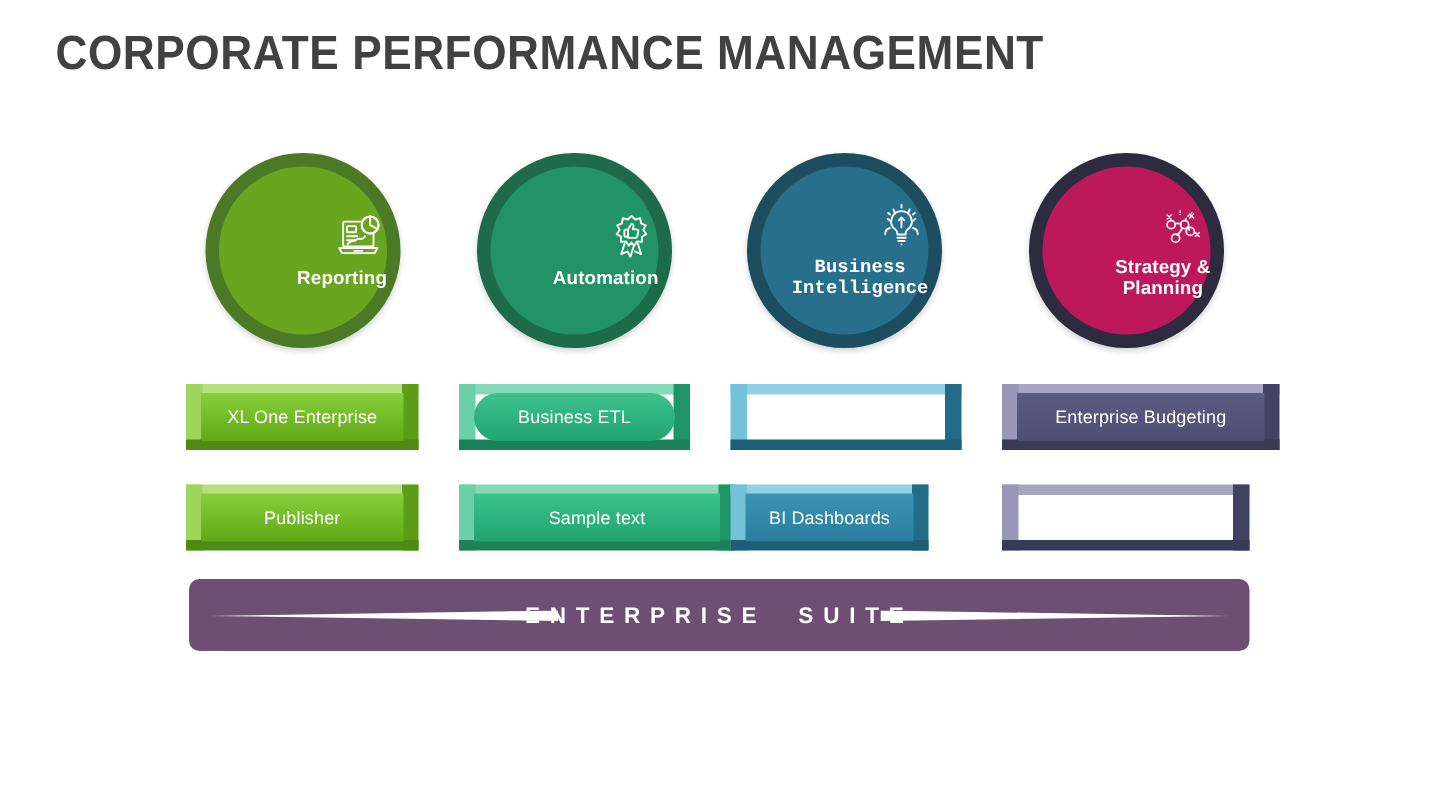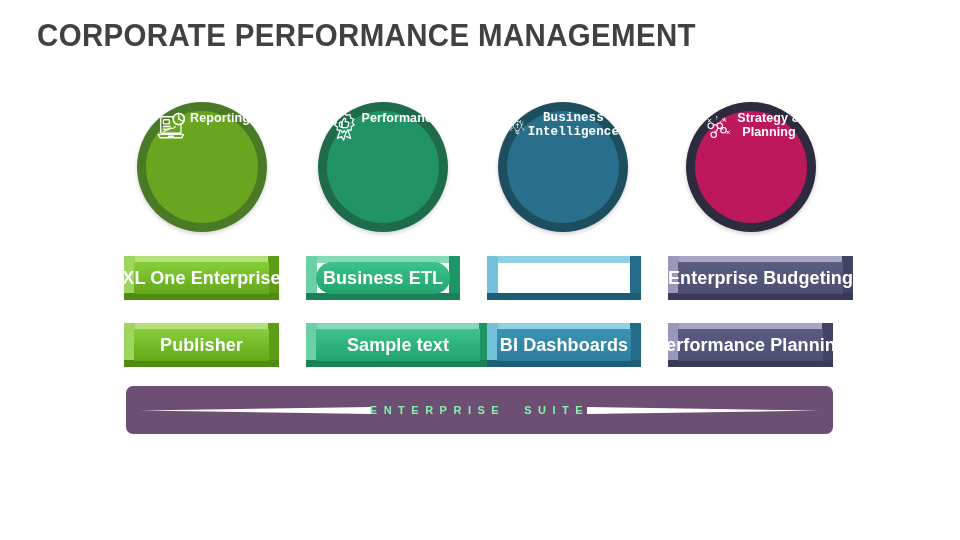--- a/index.html
+++ b/index.html
@@ -50,21 +50,22 @@
     box-shadow: 0 2px 4px rgba(0,0,0,0.18);
   }
   .circle-inner {
     position: absolute;
     left: 9px;
     top: 9px;
     width: 112px;
     height: 112px;
     border-radius: 50%;
     display: flex;
-    align-items: flex-start;
+    flex-direction: column;
+    align-items: flex-end;
     justify-content: center;
   }
   .circle-icon {
     width: 36px;
     height: 34px;
     display: block;
     margin-bottom: 2px;
   }
   .circle-icon svg { display:block; width:100%; height:100%; }
   .circle-label {
@@ -88,22 +89,22 @@
     top: 6px;
     right: 10px;
     bottom: 6px;
     display: flex;
     align-items: center;
     justify-content: center;
     z-index: 3;
   }
   .box-label {
     color: #ffffff;
-    font-size: 18px;
-    font-weight: bold;
+    font-size: 12px;
+    font-weight: normal;
     white-space: nowrap;
     letter-spacing: 0.1px;
   }
   .bev {
     position: absolute;
     z-index: 1;
   }
   .bev-top    { left: 0;  top: 0;    width: 100%; height: 7px; }
   .bev-bottom { left: 0;  bottom: 0; width: 100%; height: 7px; }
   .bev-left   { left: 0;  top: 0;    width: 11px; height: 100%; }
@@ -118,22 +119,22 @@
     height: 48px;
     border-radius: 7px;
     overflow: hidden;
   }
   #banner-text {
     position: absolute;
     left: 0; right: 0; top: 0; bottom: 0;
     display: flex;
     align-items: center;
     justify-content: center;
-    color: #86efac;
-    font-size: 11px;
+    color: #ffffff;
+    font-size: 15px;
     font-weight: bold;
     letter-spacing: 6.5px;
     z-index: 4;
     white-space: pre;
   }
   .sliver {
     position: absolute;
     top: 21px;
     height: 7px;
     z-index: 2;
@@ -172,21 +173,21 @@
     <div class="circle-inner" style="background:#219364;">
       <span class="circle-icon">
         <svg viewBox="0 0 44 44" fill="none" stroke="#ffffff" stroke-width="1.6" stroke-linecap="round" stroke-linejoin="round">
           <path d="M22 2.5l3.2 3.1 4.3-1.1.7 4.4 4.1 1.8-2.1 3.9 2.6 3.6-3.8 2.3.1 4.4-4.4-.4-2.4 3.7L22 25.5l-2.3 2.7-2.4-3.7-4.4.4.1-4.4-3.8-2.3 2.6-3.6-2.1-3.9 4.1-1.8.7-4.4 4.3 1.1z"></path>
           <path d="M16 26.5l-2.8 9 5.3-2.3 2.6 4.6 2.8-9"></path>
           <path d="M27.5 26.5l2.8 9-5.3-2.3"></path>
           <path d="M19 20.5h-2.2a1 1 0 01-1-1v-4.2a1 1 0 011-1H19z"></path>
           <path d="M19 14.3l2.6-4.5c.3-.6 1.2-.6 1.6-.1.5.6.7 1.4.5 2.1l-.6 2.3h3.3c1 0 1.7.9 1.5 1.9l-.9 4c-.2.8-.9 1.4-1.7 1.4H19z"></path>
         </svg>
       </span>
-      <span class="circle-label">Performance</span>
+      <span class="circle-label">Automation</span>
     </div>
   </div>
 
   <div class="circle-node" style="left:498px; top:0; background:#1d4e60;font-family:Liberation Mono, monospace;">
     <div class="circle-inner" style="background:#286f8c;">
       <span class="circle-icon">
         <svg viewBox="0 0 44 44" fill="none" stroke="#ffffff" stroke-width="1.6" stroke-linecap="round" stroke-linejoin="round">
           <path d="M22 7.5a8.8 8.8 0 00-5.2 15.9c1 .8 1.6 1.9 1.6 3.1v1.1h7.2v-1.1c0-1.2.6-2.3 1.6-3.1A8.8 8.8 0 0022 7.5z"></path>
           <path d="M18.4 30.4h7.2"></path>
           <path d="M19.3 33.2h5.4"></path>
@@ -280,38 +281,35 @@
 <div class="box3d" style="left:306px; top:323px; width:184px;">
   <div class="bev bev-top" style="background:#84dab6;"></div>
   <div class="bev bev-left" style="background:#6bd0a6;"></div>
   <div class="bev bev-right" style="background:#1e9564;"></div>
   <div class="bev bev-bottom" style="background:#1b8258;"></div>
   <div class="box-face" style="background:linear-gradient(#3cc28c,#22a46f);">
     <span class="box-label">Sample text</span>
   </div>
 </div>
 
-<div class="box3d" style="left:487px; top:323px; width:154px;">
+<div class="box3d" style="left:487px; top:323px; width:132px;">
   <div class="bev bev-top" style="background:#8fd0e2;"></div>
   <div class="bev bev-left" style="background:#74c2d9;"></div>
   <div class="bev bev-right" style="background:#236c88;"></div>
   <div class="bev bev-bottom" style="background:#1d5d76;"></div>
   <div class="box-face" style="background:linear-gradient(#3b93b4,#2b7d9c);">
     <span class="box-label">BI Dashboards</span>
   </div>
 </div>
 
 <div class="box3d" style="left:668px; top:323px; width:165px;">
   <div class="bev bev-top" style="background:#a8a5c4;"></div>
   <div class="bev bev-left" style="background:#9a97ba;"></div>
   <div class="bev bev-right" style="background:#414364;"></div>
   <div class="bev bev-bottom" style="background:#383a58;"></div>
-  <div class="box-face" style="background:linear-gradient(#5a5c82,#4c4e72);">
-    <span class="box-label">Performance Planning</span>
-  </div>
 </div>
 
 <div id="enterprise-banner" style="background:#6d4f73;">
   <div class="sliver" style="left:14px; width:232px;">
     <svg viewBox="0 0 232 7" preserveAspectRatio="none">
       <path d="M0 3.6 L232 0 L232 7 Z" fill="#ffffff"></path>
     </svg>
   </div>
   <div class="sliver" style="right:14px; width:232px;">
     <svg viewBox="0 0 232 7" preserveAspectRatio="none">

